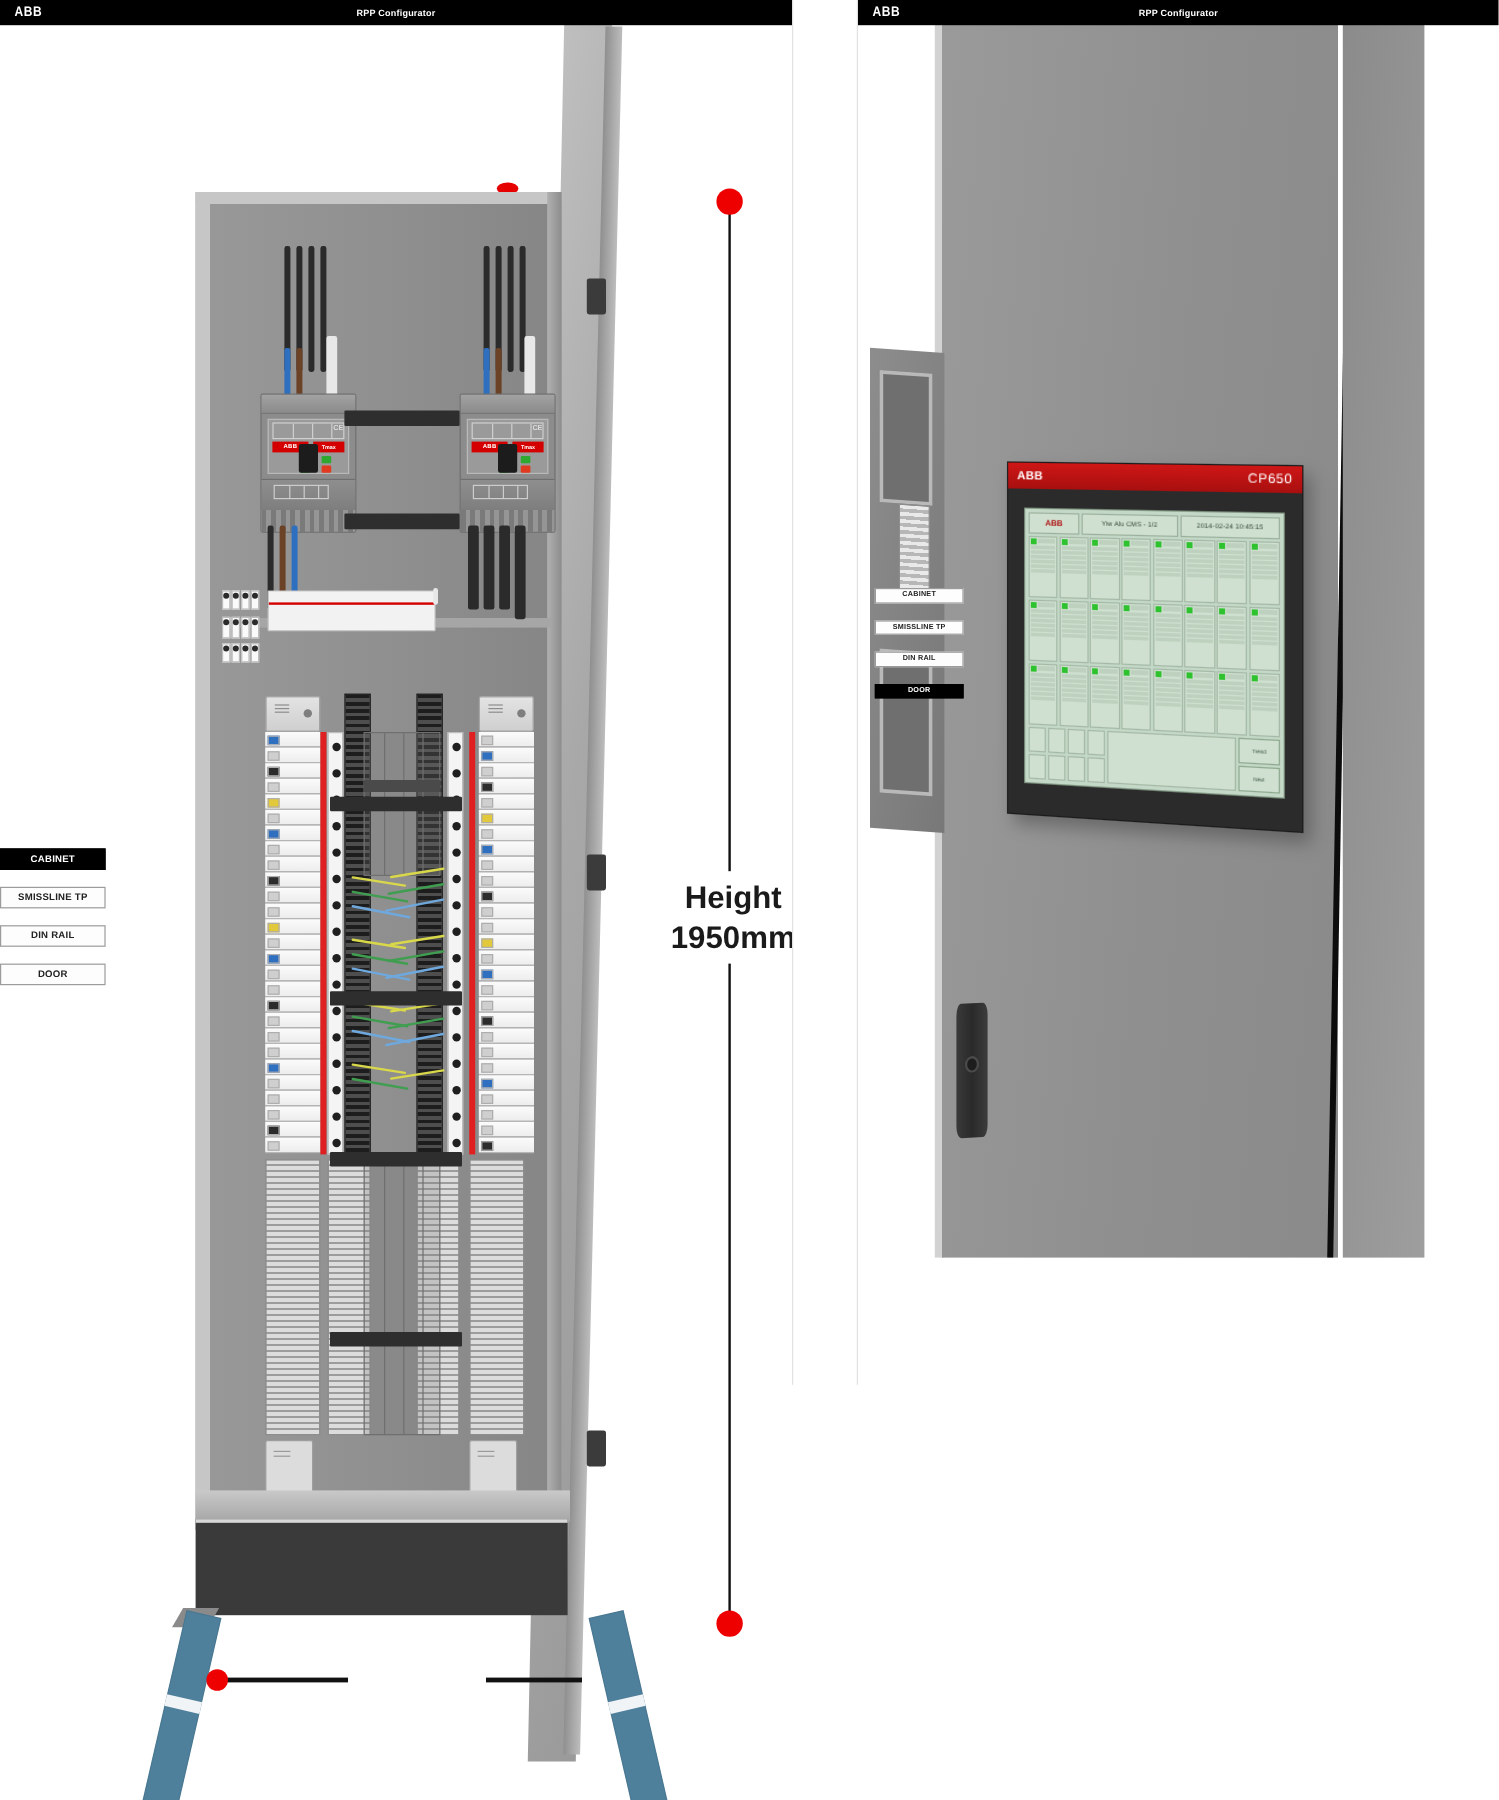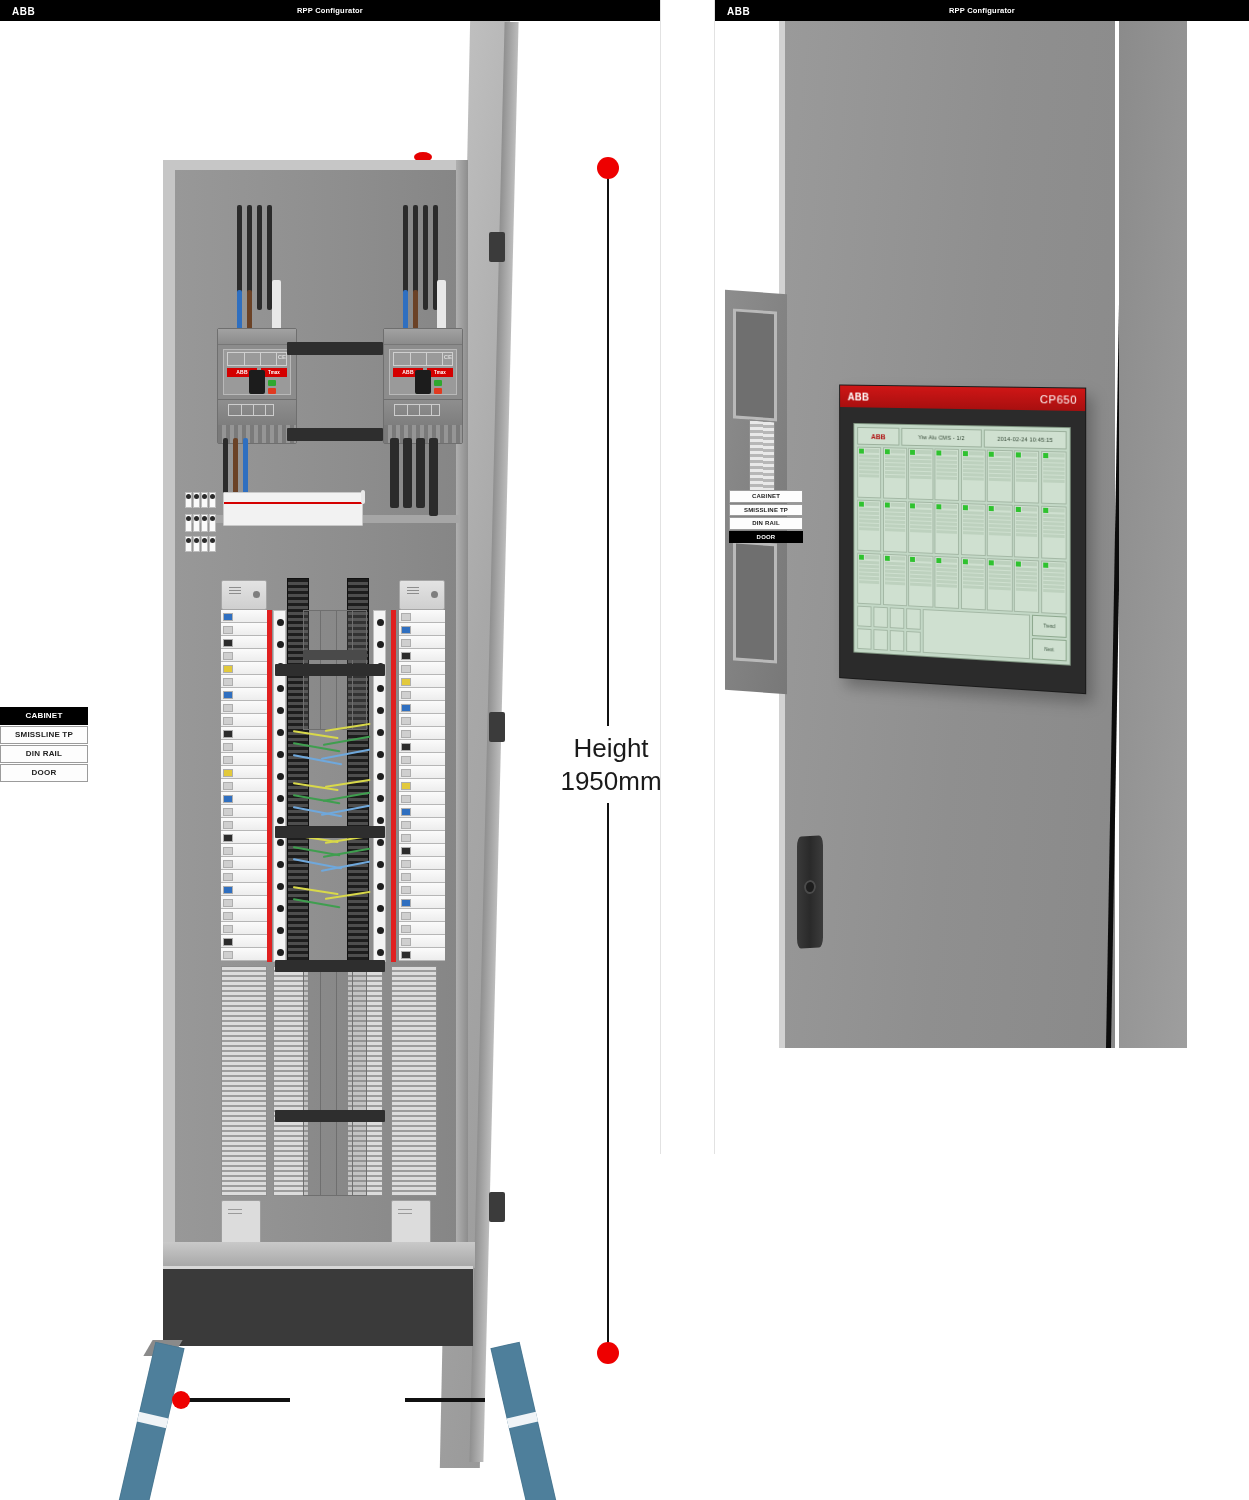--- a/index.html
+++ b/index.html
@@ -34,21 +34,21 @@
   }
   .pane-right .topbar-title { left: 0; right: 0; }
 
   
   .sidemenu { position: absolute; z-index: 55; width: 88px; }
   .sidemenu.left { left: 0; top: 707px; }
   .sidemenu.right { left: 14px; top: 490px; width: 74px; }
   .menu-item {
     border: 1px solid #9b9b9b; background: #fdfdfd; color: #222;
     font-size: 8px; font-weight: bold; text-align: center;
-    padding: 3px 0 4px; letter-spacing: .2px; margin-bottom: 1px;
+    padding: 3px 0 4px; letter-spacing: .2px; margin-bottom: 14px;
   }
   .sidemenu.right .menu-item { font-size: 6px; padding: 2px 0 2.5px; }
   .menu-item.active { background: #000; color: #fff; border-color: #000; }
 
   
   .cab-wrap { position: absolute; left: 0; top: 0; width: 660px; height: 1500px; }
 
   
   .door-leaf {
     position: absolute; left: 455px; top: 18px; width: 40px; height: 1450px;
@@ -194,21 +194,21 @@
   .mid-cage {
     position:absolute; border:1px solid #6f6f6f; background:rgba(120,120,120,.25);
   }
   .mid-cage i{position:absolute;top:0;bottom:0;width:1px;background:#6f6f6f;}
 
   
   .dim-v { position: absolute; left: 607px; top: 168px; width: 2px; height: 1185px; background: #111; }
   .dim-dot { position: absolute; width: 22px; height: 22px; border-radius: 50%; background: #ee0000; left: -10px; }
   .dim-v-label {
     position: absolute; left: 545px; top: 726px; width: 132px; text-align: center;
-    font-size: 26px; color: #1a1a1a; line-height: 1.25; background: #fff; padding: 6px 0;
+    font-size: 26px; color: #1a1a1a; line-height: 1.25; background: #fff; padding: 6px 0; font-weight: bold;
   }
   .dim-h { position: absolute; top: 1398px; height: 4px; background: #111; }
   .dim-h.l { left: 180px; width: 110px; }
   .dim-h.r { left: 405px; width: 80px; }
   .dim-h-dot { position:absolute; left:172px; top:1391px; width:18px;height:18px;border-radius:50%;background:#ee0000; }
   .dim-h-label {
     position: absolute; left: 255px; top: 1358px; width: 180px; text-align: center;
     font-size: 26px; color: #1a1a1a; line-height: 1.25;
   }
   .stand {

